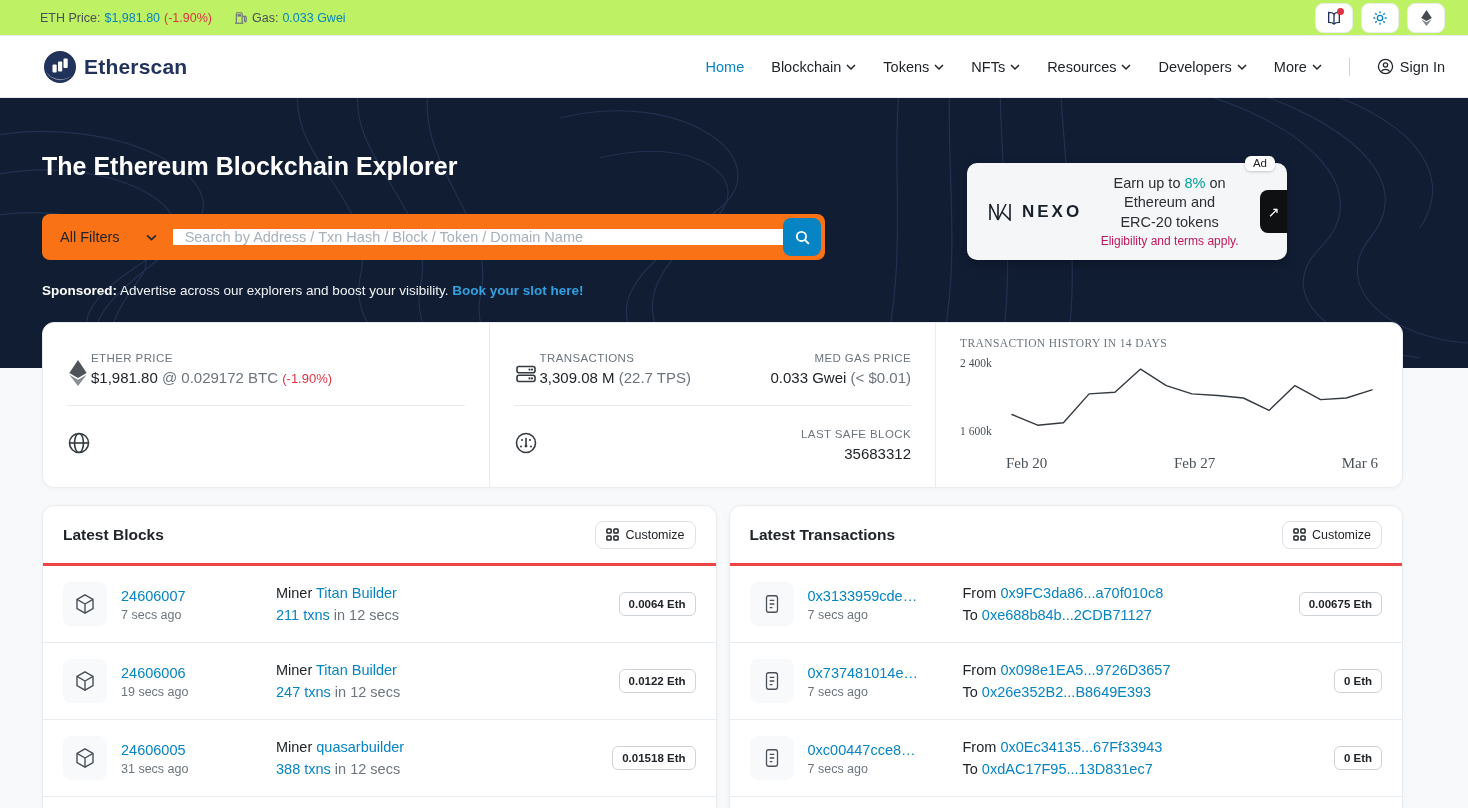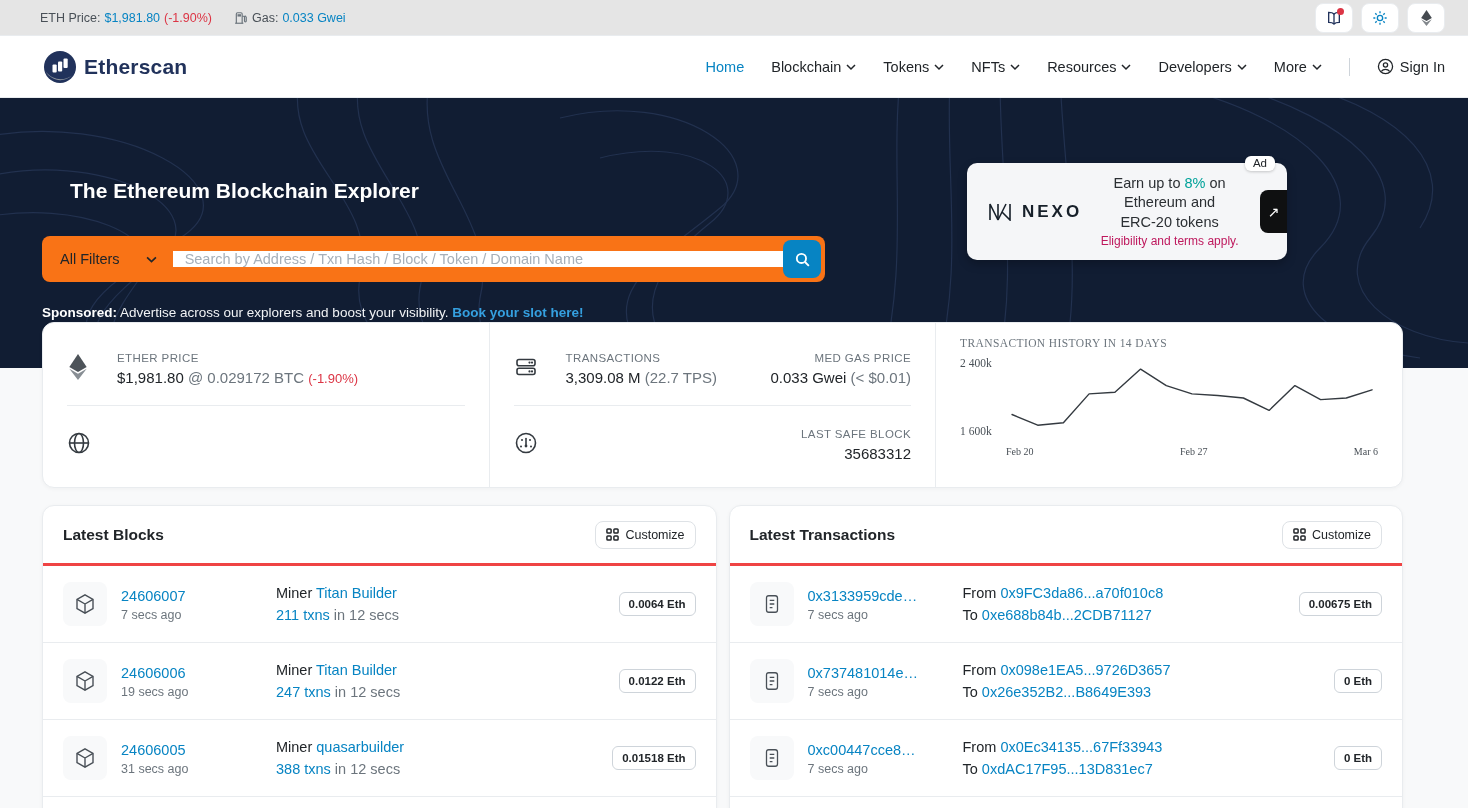--- a/index.html
+++ b/index.html
@@ -2,21 +2,21 @@
 <html><head>
 <meta charset="utf-8">
 <style>
   * { margin:0; padding:0; box-sizing:border-box; }
   html,body { width:1468px; height:808px; overflow:hidden; }
   body { font-family:"Liberation Sans", sans-serif; background:#f8f9fa; color:#212529; }
   .viewport { position:relative; width:1468px; height:808px; overflow:hidden; background:#f8f9fa; }
   .container { margin-left:42px; width:1361px; }
 
   
-  .topbar { height:36px; background:#e5e5e5; border-bottom:1px solid #e9ecef; display:flex; align-items:center; justify-content:space-between; padding:0 23px 0 40px; font-size:12.5px; }
+  .topbar { height:36px; background:#bef264; border-bottom:1px solid #e9ecef; display:flex; align-items:center; justify-content:space-between; padding:0 23px 0 40px; font-size:12.5px; }
   .topbar-left { display:flex; align-items:center; gap:22px; color:#495057; }
   .tb-group { display:flex; align-items:center; gap:4px; }
   .blue { color:#0784c3; }
   .red { color:#dc3545; }
   .muted { color:#6c757d; }
   .tb-icons { display:flex; gap:8px; }
   .icon-btn { width:38px; height:30px; border:1px solid #e9ecef; border-radius:8px; background:#fff; display:flex; align-items:center; justify-content:center; position:relative; cursor:pointer; }
   .icon-btn .dot { position:absolute; top:4px; right:8px; width:7px; height:7px; background:#dc3545; border-radius:50%; }
 
   
@@ -26,21 +26,21 @@
   .nav-items { display:flex; align-items:center; gap:27px; font-size:14.5px; }
   .nav-link { display:flex; align-items:center; gap:5px; color:#212529; cursor:pointer; }
   .nav-link.active { color:#0784c3; }
   .nav-sep { width:1px; height:18px; background:#ced4da; }
   .signin { display:flex; align-items:center; gap:6px; cursor:pointer; }
 
   
   .hero { position:relative; height:270px; background:#111d33; overflow:hidden; }
   .hero svg.pattern { position:absolute; inset:0; }
   .hero-content { position:relative; }
-  .hero-title { padding-top:81px; font-size:21px; font-weight:700; color:#fff;margin-left:28px; }
+  .hero-title { padding-top:54px; font-size:25px; font-weight:700; color:#fff; }
   .search-wrap { margin-top:33px; width:783px; height:46px; background:#f97316; border-radius:8px; display:flex; align-items:center; padding:0 4px 0 18px; }
   .filter-sel { display:flex; align-items:center; gap:26px; font-size:14.5px; color:#212529; padding-right:16px; cursor:pointer; }
   .search-input { flex:1; border:none; outline:none; font-size:14.5px; color:#212529; font-family:"Liberation Sans",sans-serif; padding:0 12px; }
   .search-input::placeholder { color:#a6b0ba; }
   .search-btn { width:38px; height:38px; background:#0784c3; border:none; border-radius:8px; display:flex; align-items:center; justify-content:center; cursor:pointer; }
   .sponsored { margin-top:23px; font-size:13.5px; color:#f1f3f5; }
   .sponsored b { color:#fff; }
   .sponsored a { color:#35a0e0; font-weight:700; text-decoration:none; cursor:pointer; }
 
   
@@ -53,33 +53,33 @@
   .ad-arrow { position:absolute; right:0; top:27px; width:27px; height:43px; background:#0f1011; border-radius:8px 8px 8px 8px; border-top-right-radius:0; border-bottom-right-radius:0; display:flex; align-items:center; justify-content:center; cursor:pointer; color:#fff; font-size:14px; }
 
   
   .main-area { position:relative; }
   .stats-card { position:relative; margin-top:-46px; background:#fff; border:1px solid #e9ecef; border-radius:12px; box-shadow:0 1px 4px rgba(0,0,0,.04); height:166px; display:flex; }
   .stats-col { flex:1; padding:6px 24px; display:flex; flex-direction:column; }
   .stats-col + .stats-col { border-left:1px solid #e9ecef; }
   .stat-half { flex:1; display:flex; align-items:center; }
   .stat-half.divided { border-bottom:1px solid #e9ecef; }
   .stat-pair { display:flex; align-items:center; justify-content:space-between; width:100%; }
-  .stat { display:flex; align-items:center; gap:28px; }
+  .stat { display:flex; align-items:flex-end; gap:2px; }
   .stat-label { font-size:11.5px; color:#6c757d; letter-spacing:.4px; }
   .stat-value { font-size:15px; color:#212529; margin-top:3px; }
   .stat-right { text-align:right; }
   .sicon { color:#343a40; display:flex; }
 
   
   .chart-col { flex:1.02; padding:14px 24px 10px;font-family:Liberation Serif, serif; }
   .chart-title { font-size:11.5px; color:#6c757d; letter-spacing:.4px; }
   .chart-body { display:flex; margin-top:8px; }
   .ylabels { width:46px; display:flex; flex-direction:column; justify-content:space-between; font-size:11.5px; color:#495057; padding:0 0 2px; height:82px; }
   .plot { flex:1; height:82px; }
-  .xlabels { display:flex; justify-content:space-between; font-size:10px; color:#495057; margin:7px 0 0 46px; }
+  .xlabels { display:flex; justify-content:space-between; font-size:15px; color:#495057; margin:16px 0 0 46px; }
 
   
   .cards-row { display:flex; gap:12px; margin-top:17px; }
   .panel { flex:1; background:#fff; border:1px solid #e9ecef; border-radius:12px; box-shadow:0 1px 4px rgba(0,0,0,.04); overflow:hidden; height:320px; }
   .panel-head { height:60px; display:flex; align-items:center; justify-content:space-between; padding:0 20px; border-bottom:3px solid #ef4444; }
   .panel-title { font-size:15.5px; font-weight:700; color:#212529; }
   .customize-btn { display:flex; align-items:center; gap:6px; border:1px solid #dee2e6; border-radius:8px; background:#fff; padding:6px 10px; font-size:12.5px; color:#212529; cursor:pointer; font-family:"Liberation Sans",sans-serif; }
   .row { display:flex; align-items:center; padding:0 20px; height:77px; border-bottom:1px solid #e9ecef; }
   .row-iconbox { width:44px; height:44px; background:#f8f9fa; border-radius:8px; display:flex; align-items:center; justify-content:center; color:#495057; flex:none; }
   .row-col1 { width:155px; margin-left:14px; }

